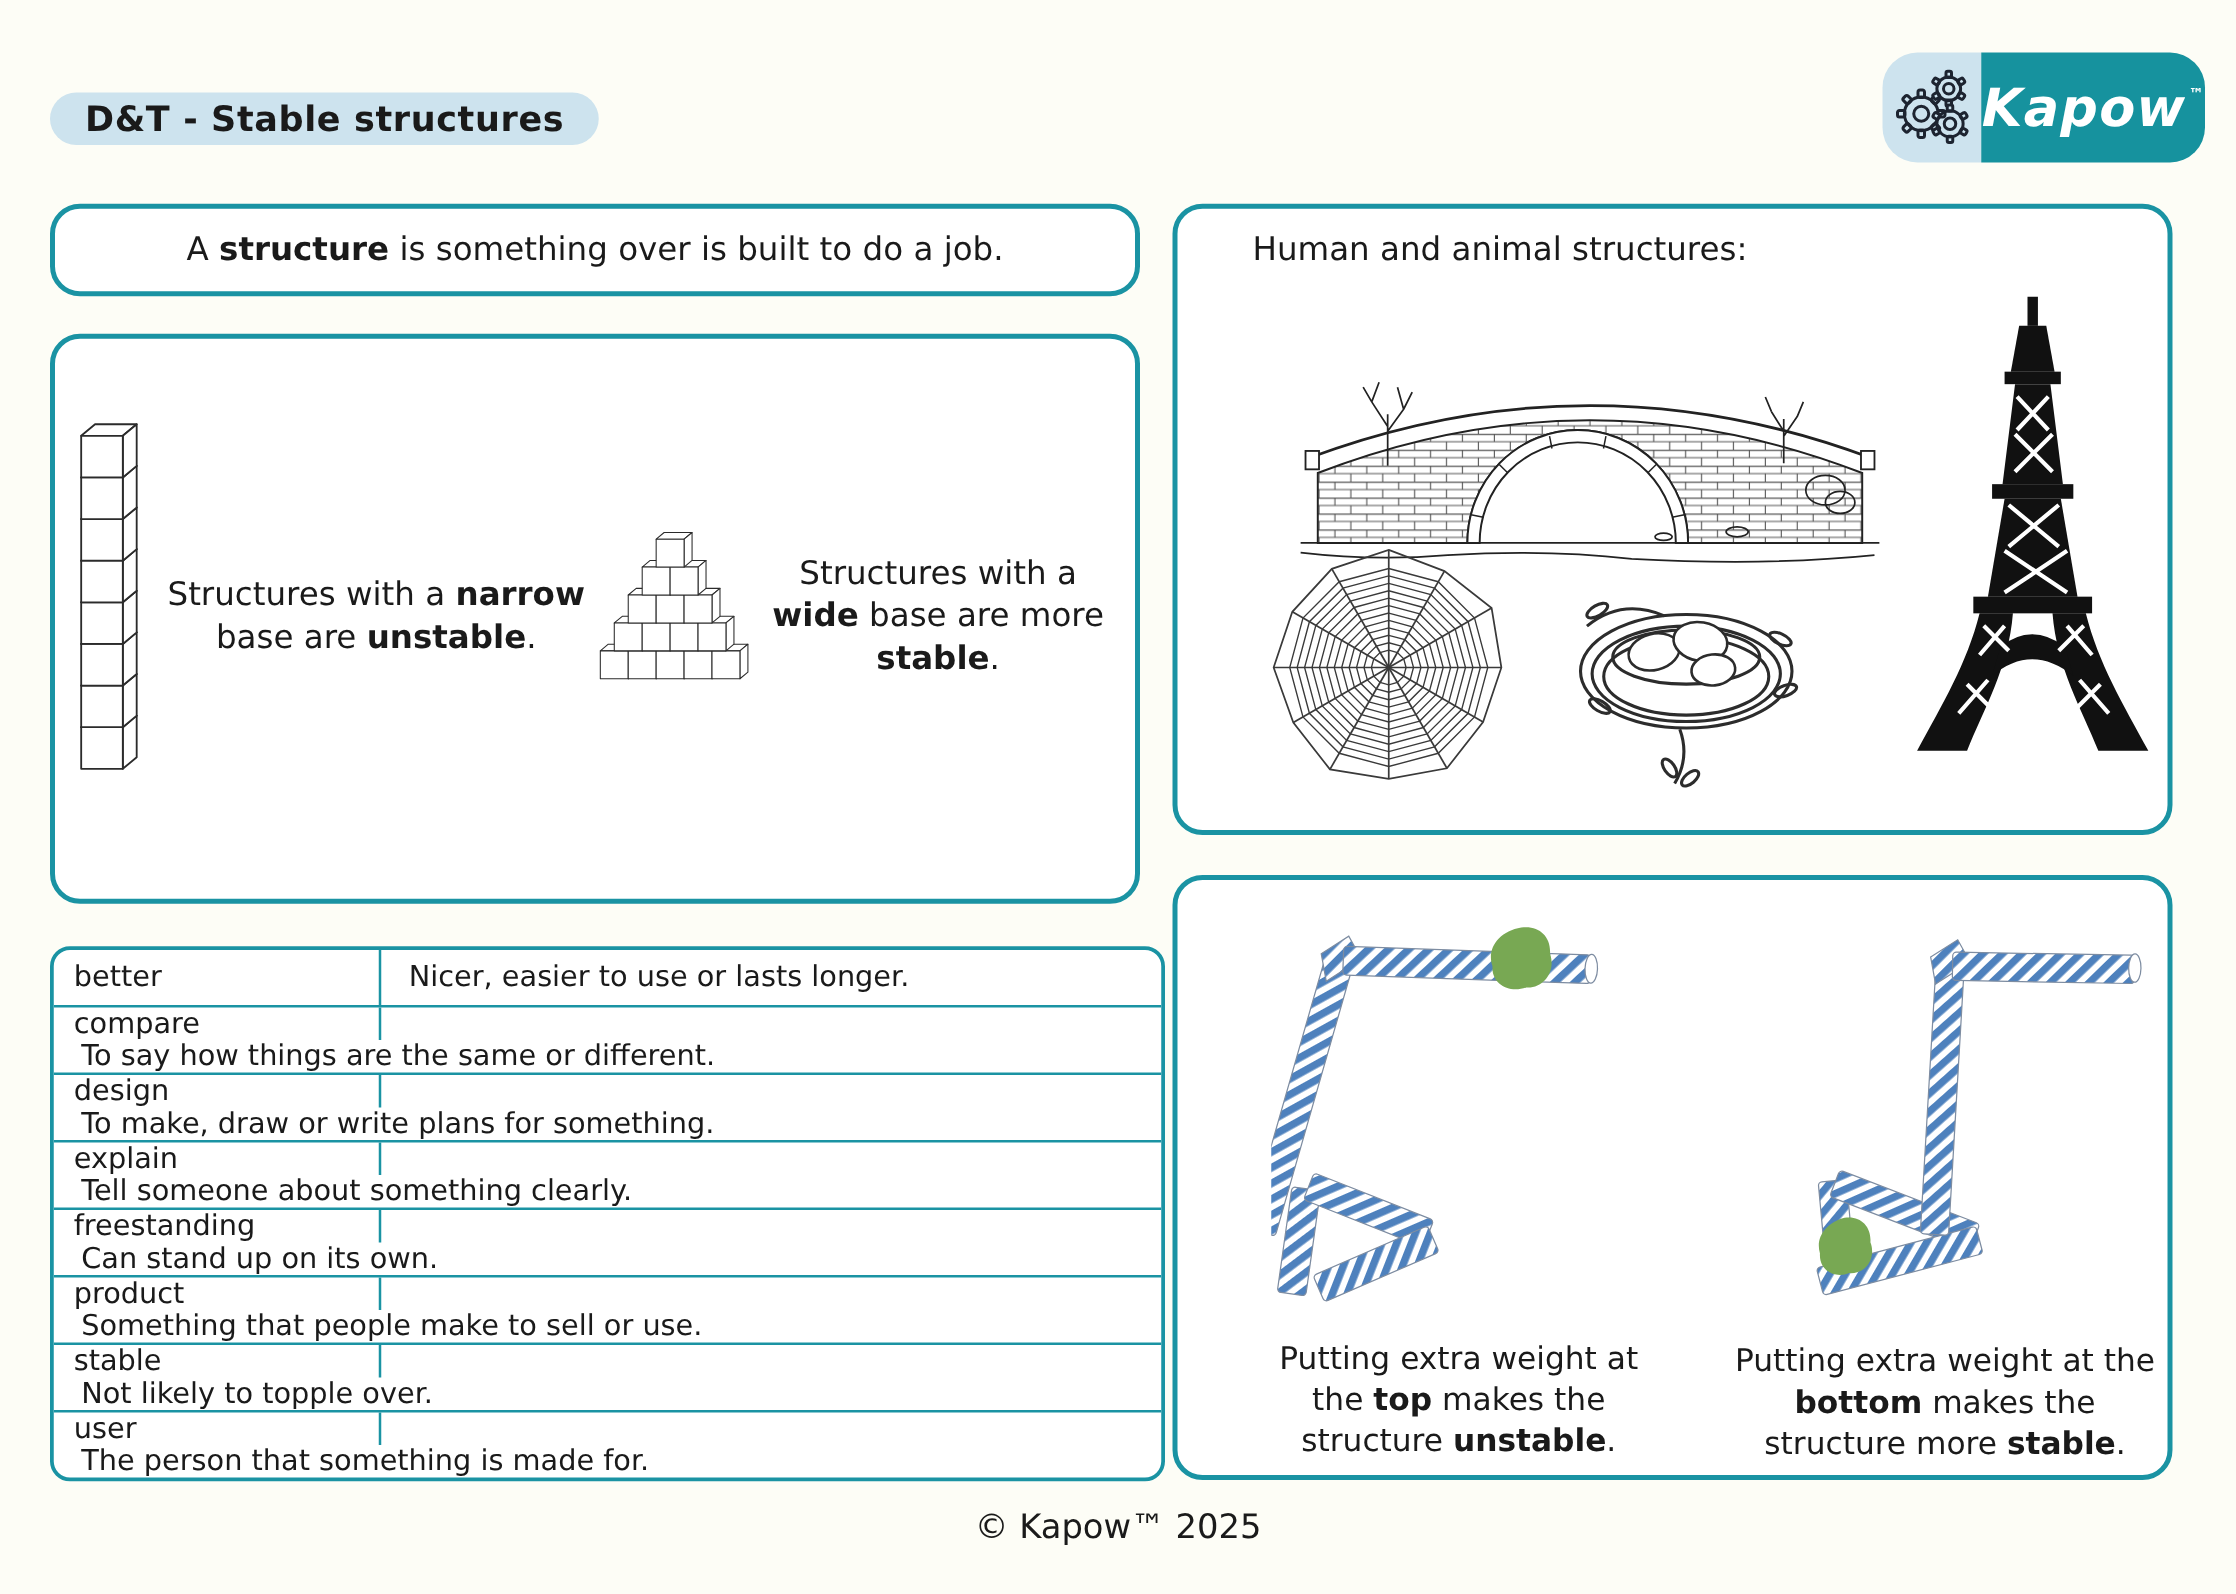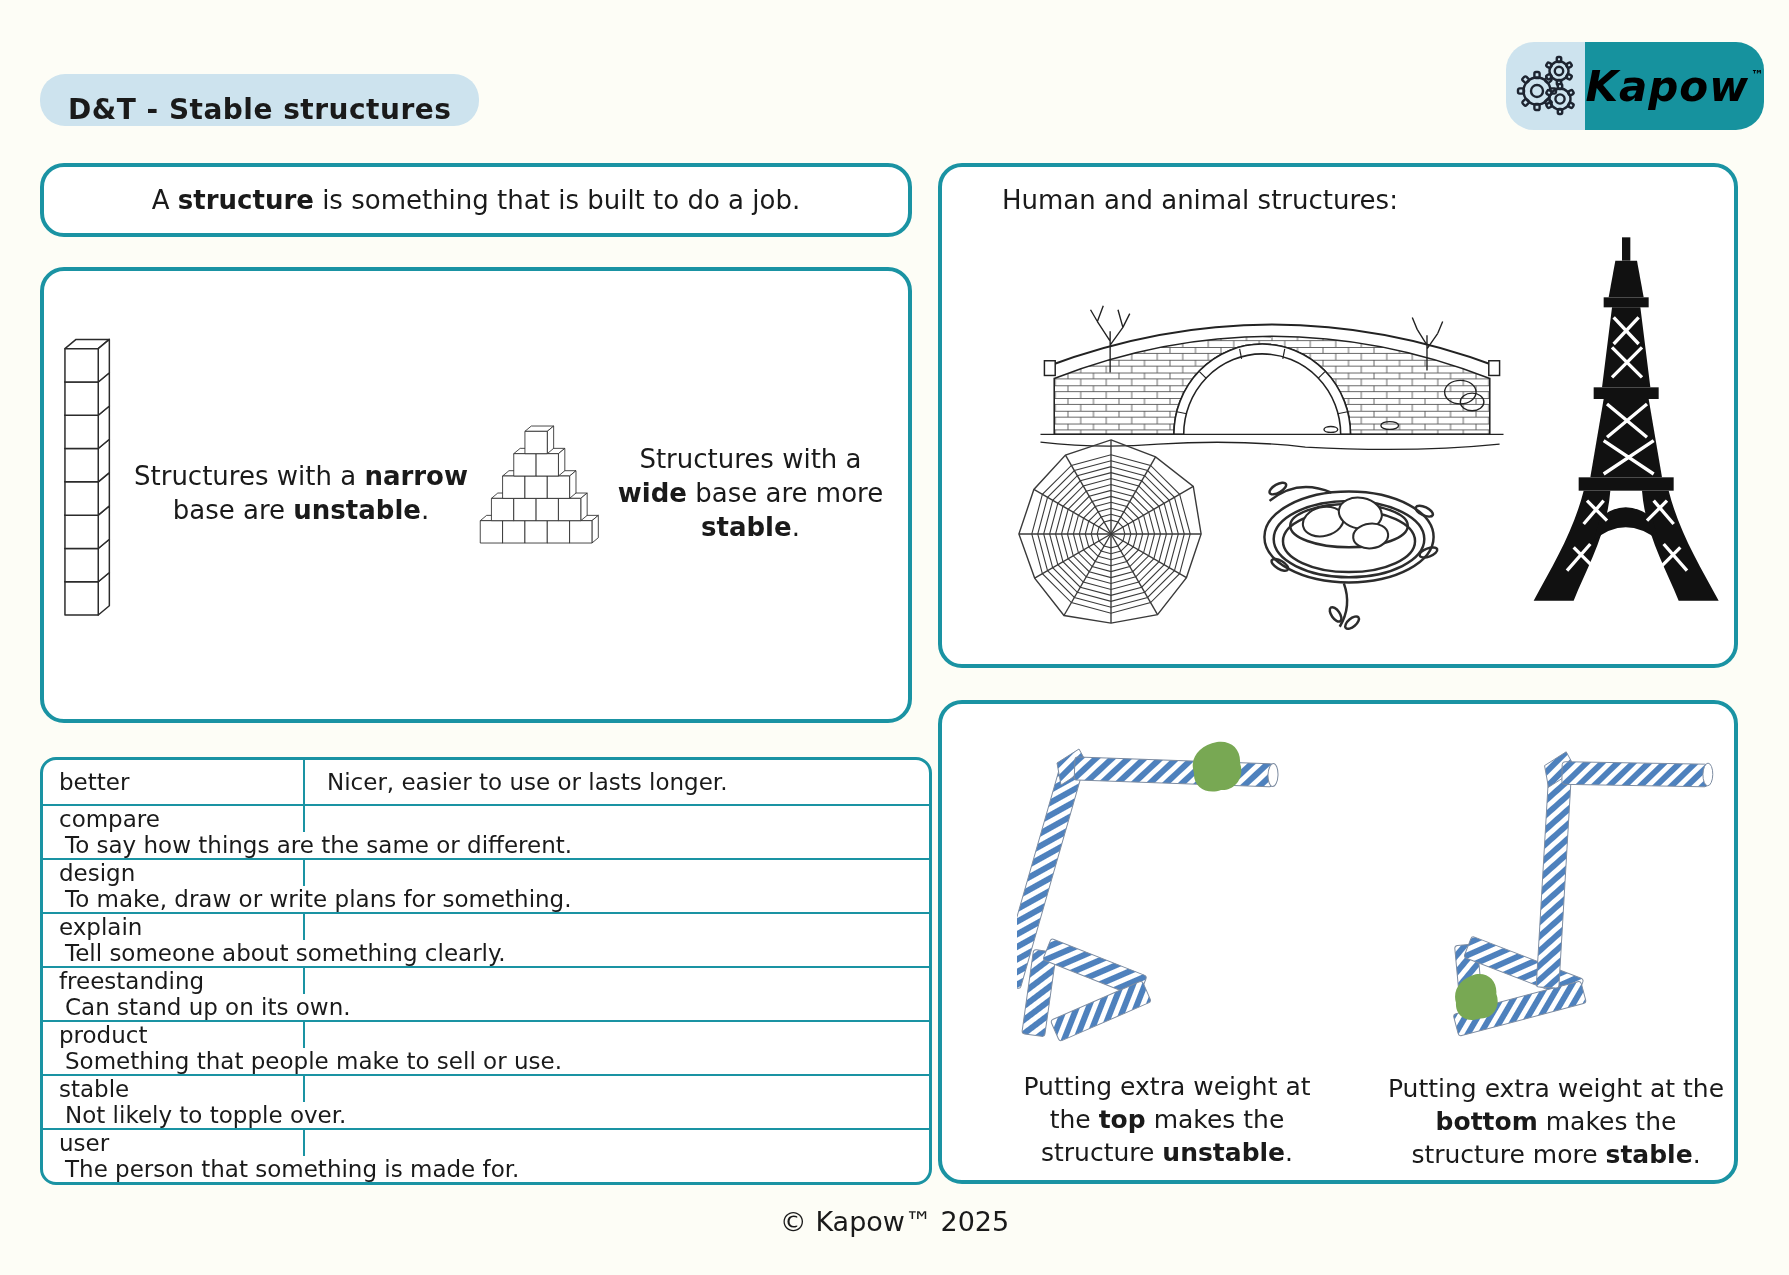--- a/index.html
+++ b/index.html
@@ -8,35 +8,35 @@
     position:relative;
     background:#fdfdf6;
     font-family:"DejaVu Sans", sans-serif;
     color:#1a1a1a;
     overflow:hidden;
   }
   .abs { position:absolute; }
 
   
   .title-pill{
-    left:40px; top:74px; height:52px;
+    left:40px; top:74px; height:42px;
     background:#cde3ee; border-radius:25px;
-    display:flex; align-items:flex-end; padding:0 28px;
+    display:flex; align-items:center; padding:0 28px;
     font-size:28px; font-weight:bold; letter-spacing:.5px;
   }
   .logo{ left:1506px; top:42px; width:258px; height:88px; display:flex; }
   .logo-gears{
     width:100px; background:#cde3ee;
     border-radius:28px 0 0 28px;
     display:flex; align-items:center; justify-content:center;
   }
   .logo-brand{
     flex:1; background:#16929e; border-radius:0 28px 28px 0;
     display:flex; align-items:center; justify-content:center;
-    color:#000000; font-size:42px; font-weight:bold; font-style:italic;
+    color:#ffffff; font-size:42px; font-weight:bold; font-style:italic;
     letter-spacing:1px;
   }
   .logo-brand sup{ font-size:12px; margin-left:2px; margin-top:-22px; }
 
   
   .tealbox{ border:4px solid #1a93a3; border-radius:24px; background:#fff; }
 
   .def-box{ left:40px; top:163px; width:872px; height:74px;
     display:flex; align-items:center; justify-content:center; font-size:26px; }
 
@@ -127,21 +127,21 @@
       </g>
     </svg>
   </div>
   <div class="logo-brand">
     <span>Kapow</span>
       <sup>™</sup>
   </div>
 </div>
 
 <div class="abs tealbox def-box">
-  <p><span>A </span><b>structure</b><span> is something that is built to do a job.</span></p>
+  <p><span>A </span><b>structure</b><span> is something over is built to do a job.</span></p>
 </div>
 
 <div class="abs tealbox blocks-box">
   <div class="fig-col">
     <svg id="tower-svg" width="76" height="300" viewBox="0 0 80 316">
         <g fill="#fff" stroke="#2b2b2b" stroke-width="1.6" stroke-linejoin="round">
           <path d="M14,268 l12,-10 h36 l-12,10 z"></path>
           <path d="M50,268 l12,-10 v36 l-12,10 z"></path>
           <rect x="14" y="268" width="36" height="36"></rect>
         </g>

